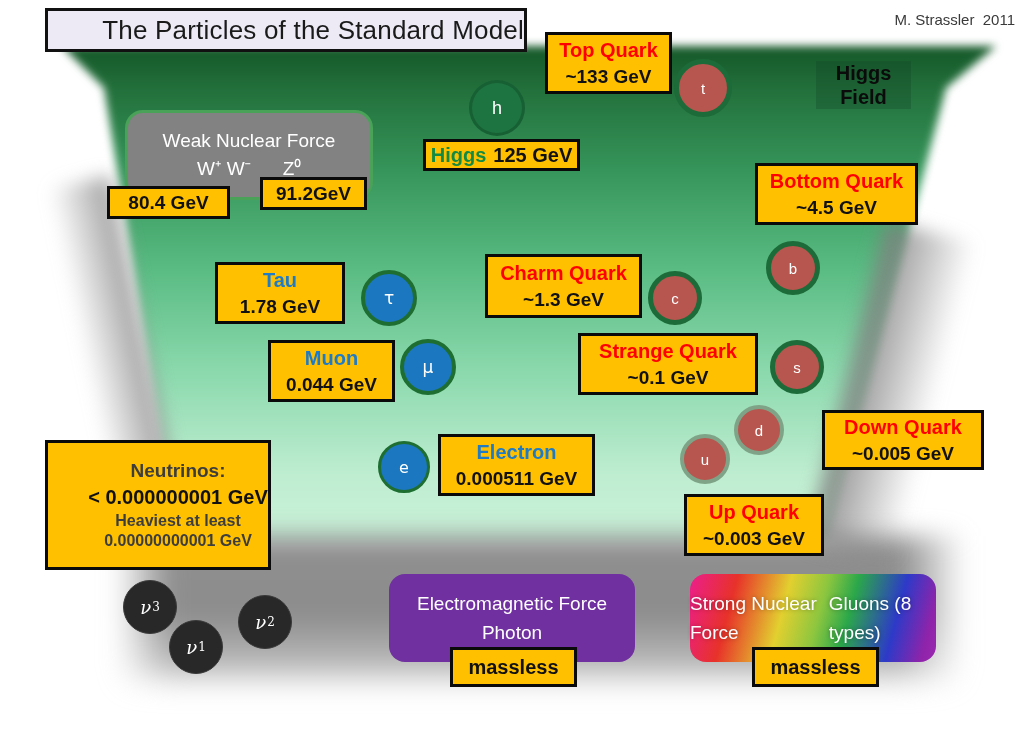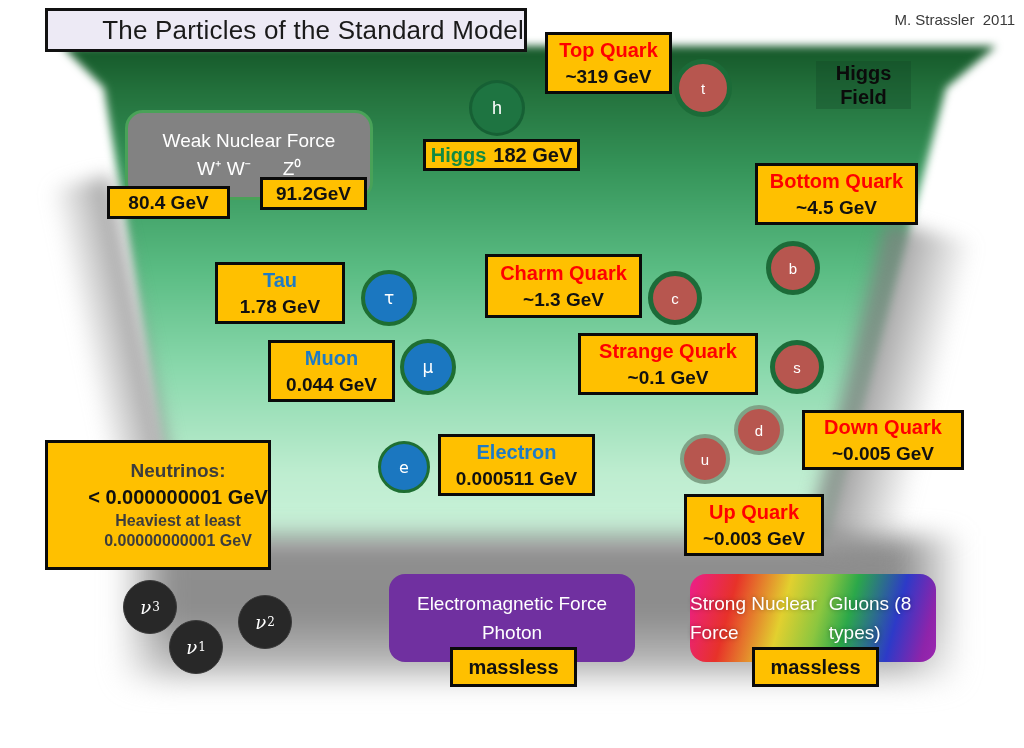--- a/index.html
+++ b/index.html
@@ -141,27 +141,27 @@
   <div class="obox" style="left:260px;top:177px;width:107px;height:33px;">
     <div class="l1" style="font-size:19px;">91.2GeV</div>
   </div>
 
   <div class="pcircle higgsp" style="left:469px;top:80px;width:56px;height:56px;">
     <span>h</span>
   </div>
   <div class="obox" style="left:423px;top:139px;width:157px;height:32px;">
     <div class="row-line">
       <span class="name-green">Higgs</span>
-      <span>182 GeV</span>
+      <span>125 GeV</span>
     </div>
   </div>
 
   <div class="obox" style="left:545px;top:32px;width:127px;height:62px;">
     <div class="l1 name-red">Top Quark</div>
-    <div class="l2">~319 GeV</div>
+    <div class="l2">~133 GeV</div>
   </div>
   <div class="pcircle quark" style="left:674px;top:59px;width:58px;height:58px;">
     <span>t</span>
   </div>
 
   <div class="obox" style="left:755px;top:163px;width:163px;height:62px;">
     <div class="l1 name-red">Bottom Quark</div>
     <div class="l2">~4.5 GeV</div>
   </div>
   <div class="pcircle quark" style="left:766px;top:241px;width:54px;height:54px;">
@@ -180,21 +180,21 @@
     <div class="l1 name-red">Strange Quark</div>
     <div class="l2">~0.1 GeV</div>
   </div>
   <div class="pcircle quark" style="left:770px;top:340px;width:54px;height:54px;">
     <span>s</span>
   </div>
 
   <div class="pcircle quark-light" style="left:734px;top:405px;width:50px;height:50px;">
     <span>d</span>
   </div>
-  <div class="obox" style="left:802px;top:410px;width:162px;height:60px;">
+  <div class="obox" style="left:822px;top:410px;width:162px;height:60px;">
     <div class="l1 name-red">Down Quark</div>
     <div class="l2">~0.005 GeV</div>
   </div>
 
   <div class="pcircle quark-light" style="left:680px;top:434px;width:50px;height:50px;">
     <span>u</span>
   </div>
   <div class="obox" style="left:684px;top:494px;width:140px;height:62px;">
     <div class="l1 name-red">Up Quark</div>
     <div class="l2">~0.003 GeV</div>

